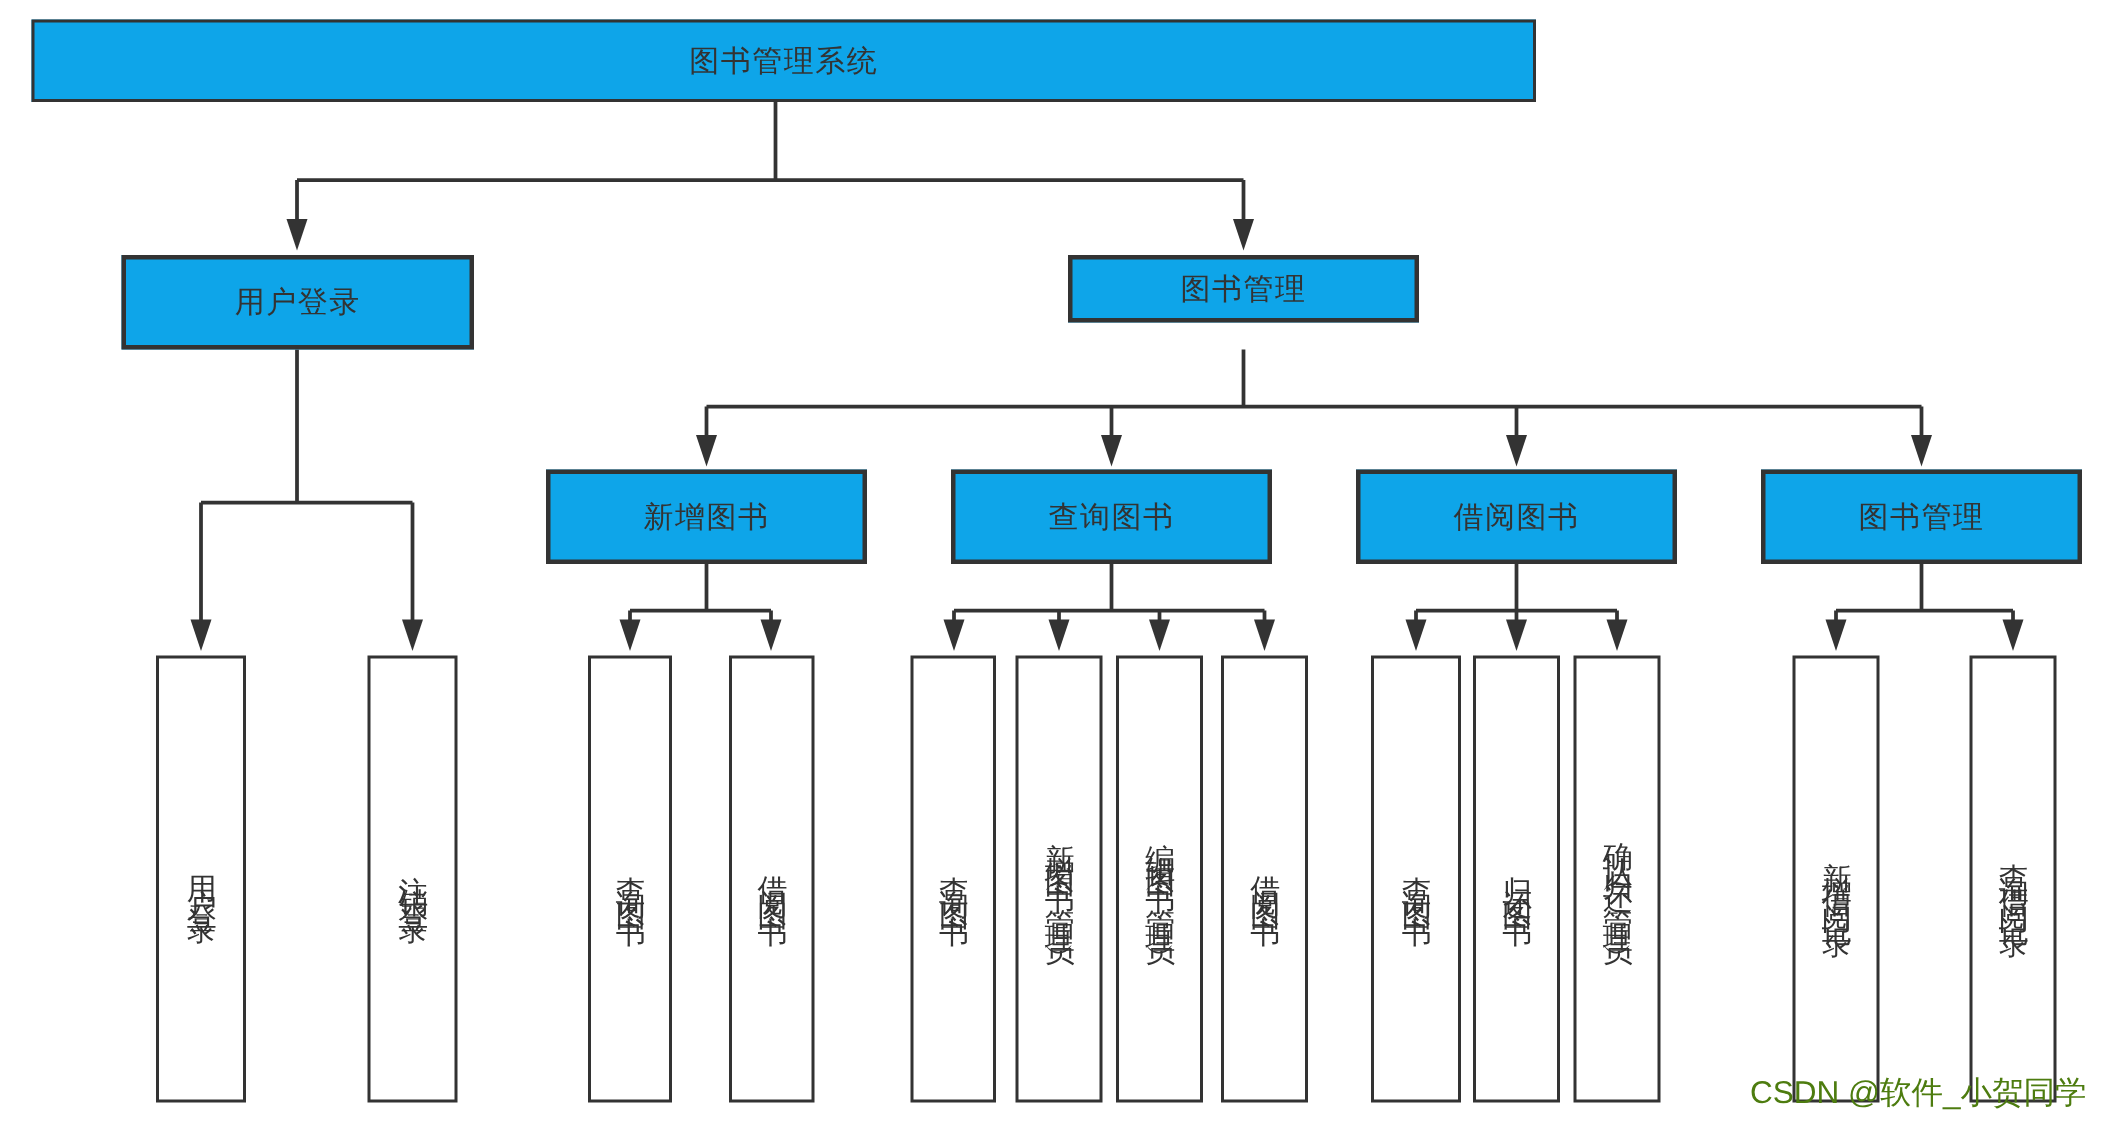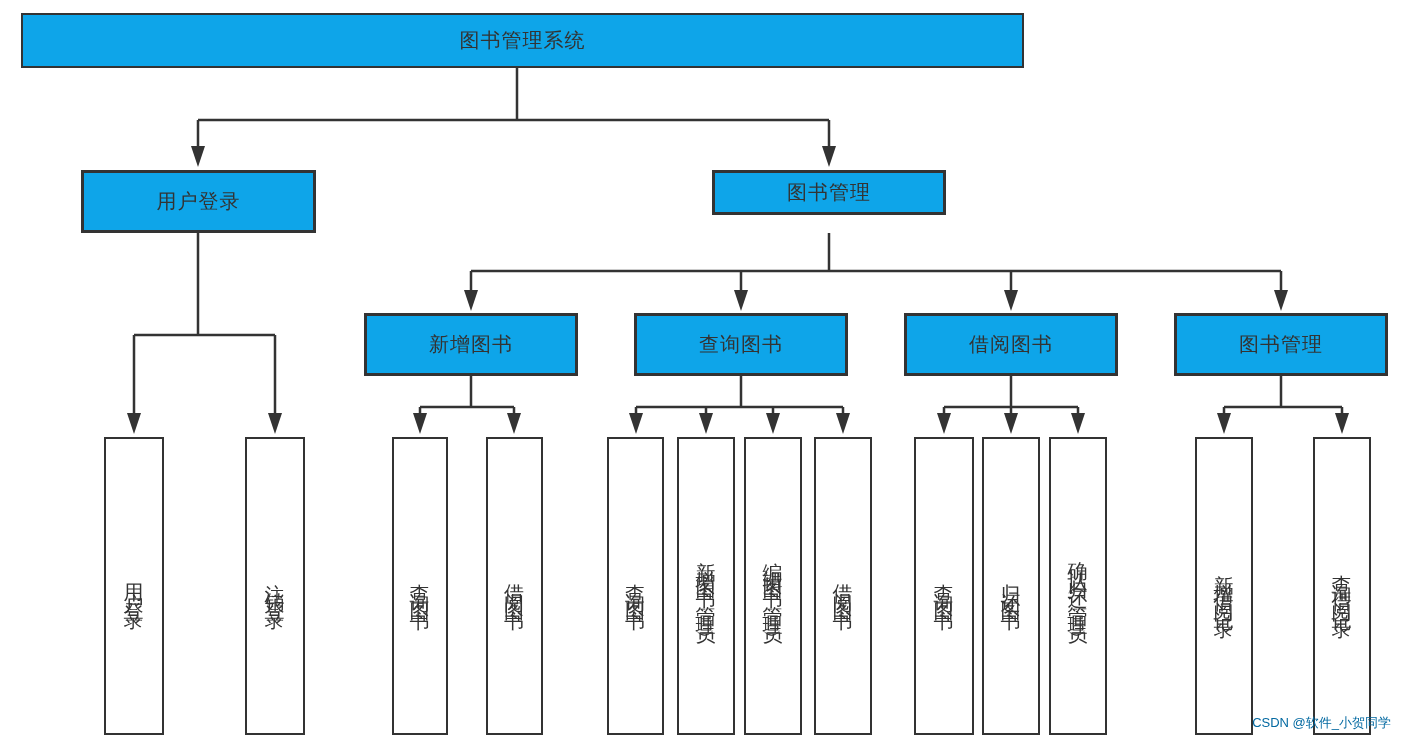--- a/index.html
+++ b/index.html
@@ -36,22 +36,22 @@
     text-orientation: mixed;
     font-size: 20px;
     line-height: 1;
     letter-spacing: 9px;
     white-space: nowrap;
   }
   .watermark {
     position: absolute;
     right: 14px;
     top: 714px;
-    font-size: 13px;
-    color: #0369a1;
+    font-size: 21px;
+    color: #4d7c0f;
     z-index: 5;
     white-space: nowrap;
   }
 </style>
 </head>
 <body>
 
 <div class="stage">
 
   <svg class="connectors" width="1405" height="747" aria-hidden="true">

